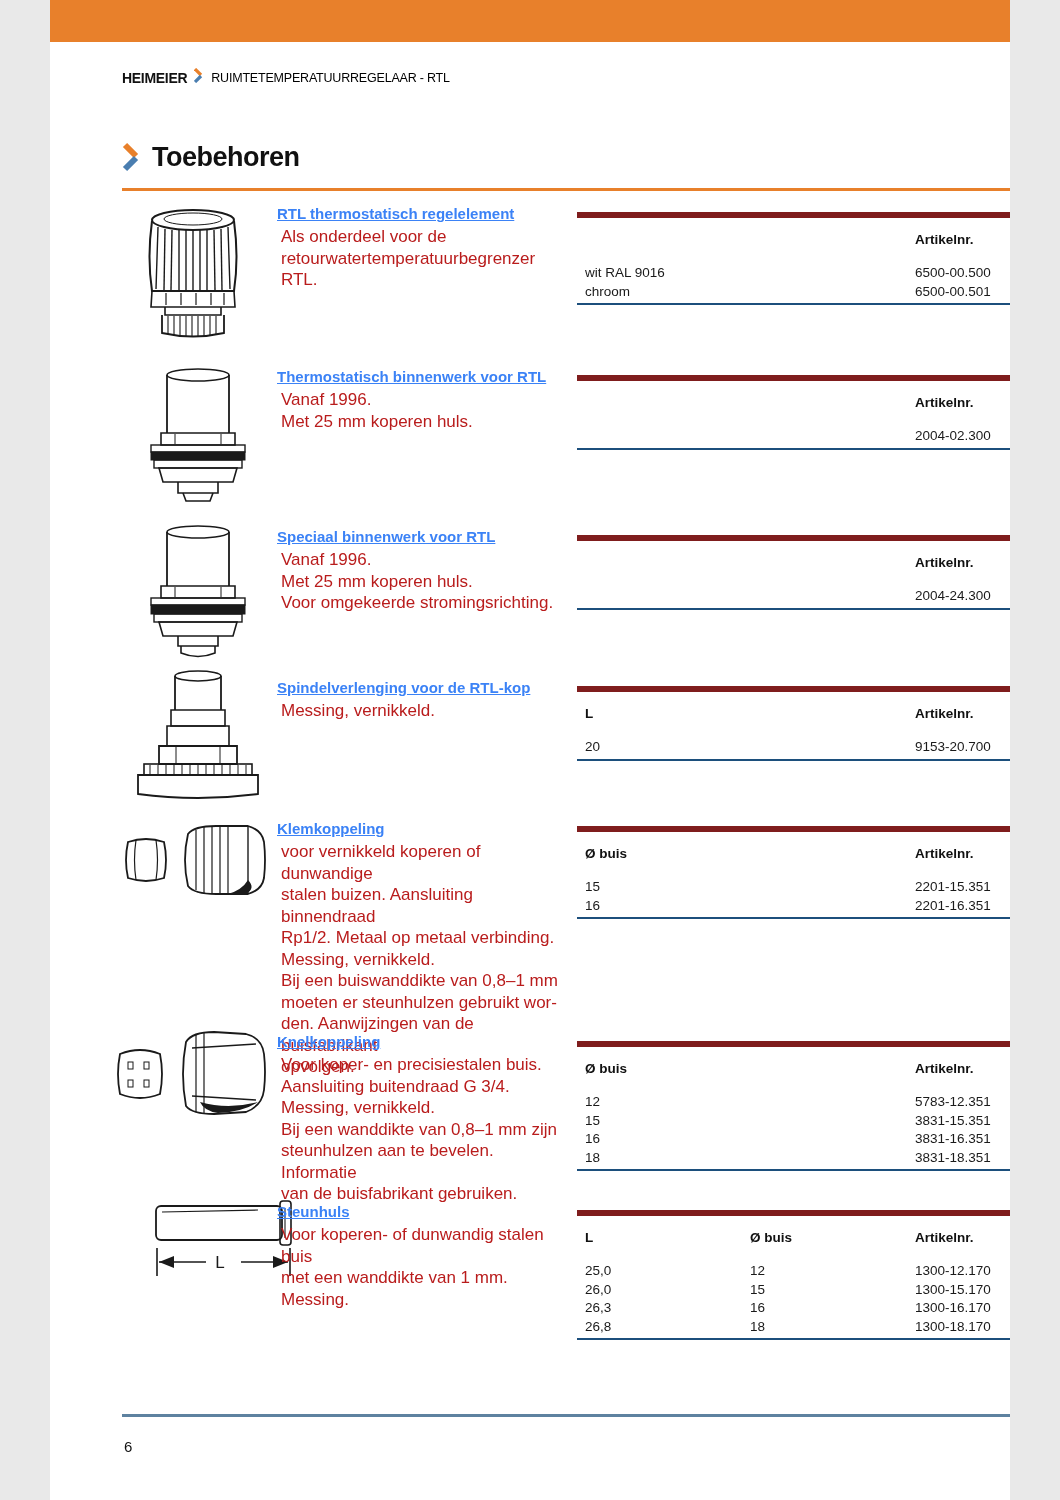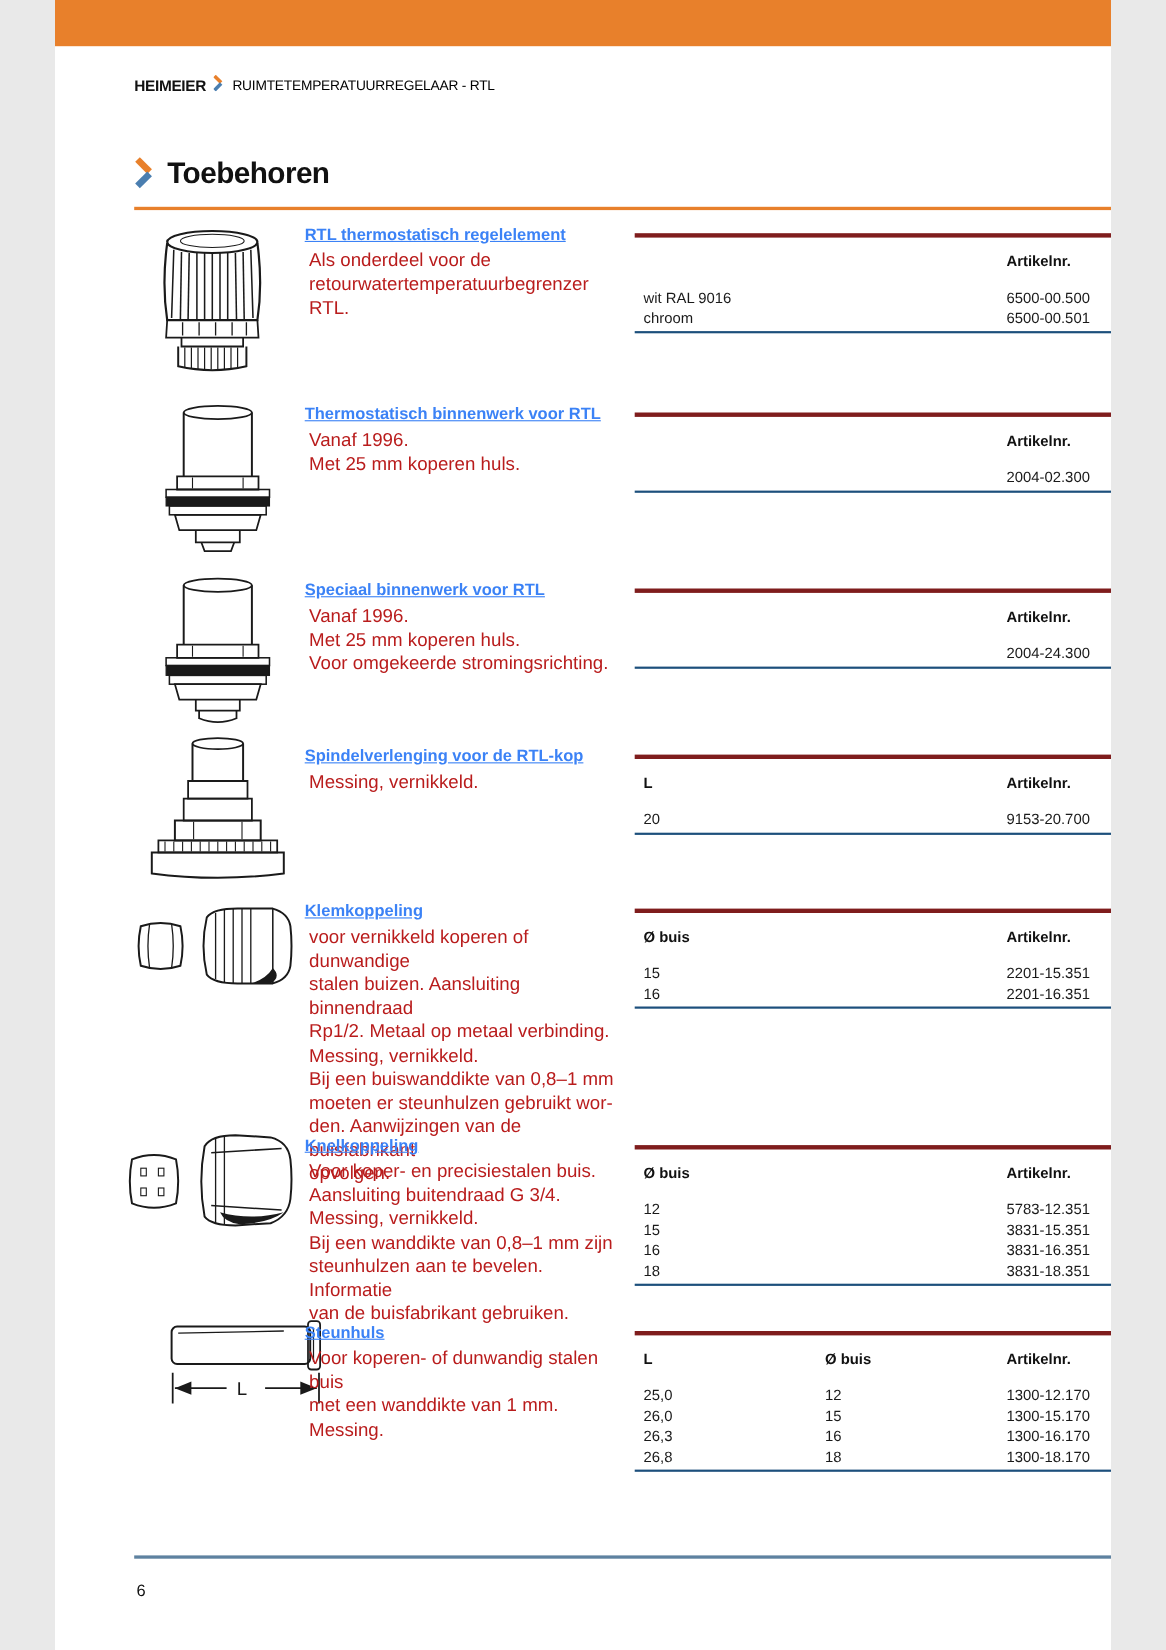--- a/index.html
+++ b/index.html
@@ -16,21 +16,21 @@
   .titlerow h1{margin:0 0 0 10px;font-size:27px;font-weight:700;color:#111;letter-spacing:-0.5px;}
   .rule-orange{position:absolute;top:188px;left:72px;width:916px;height:3px;background:#E8802B;}
   .rule-footer{position:absolute;top:1414px;left:72px;width:916px;height:3px;background:#5E82A0;}
   .pagenum{position:absolute;top:1438px;left:74px;font-size:15px;color:#111;}
 
   .section{position:absolute;left:0;width:1060px;}
   .txt{position:absolute;left:227px;width:296px;}
   .txt h2{margin:0 0 3px 0;font-size:15px;font-weight:700;color:#3b82f6;text-decoration:underline;}
   .txt p{margin:4px;font-size:17px;line-height:21.5px;white-space:pre-line;color:#b91c1c;}
 
-  .tbl{position:absolute;left:527px;width:433px;border-top:4px solid #7f1d1d;border-bottom:2px solid #1C4F7C;font-size:13.5px;}
+  .tbl{position:absolute;left:527px;width:433px;border-top:6px solid #7f1d1d;border-bottom:2px solid #1C4F7C;font-size:13.5px;}
   .tbl .thead{display:grid;padding:13px 0 0 8px;font-weight:700;color:#111;line-height:18px;}
   .tbl .rows{margin-top:15px;padding:0 0 2px 8px;}
   .tbl .row{display:grid;line-height:18.5px;color:#1a1a1a;}
   .cols2{grid-template-columns:330px 1fr;}
   .cols3{grid-template-columns:165px 165px 1fr;}
 
   .art{position:absolute;}
   .art svg{display:block;}
 </style>
 </head>

